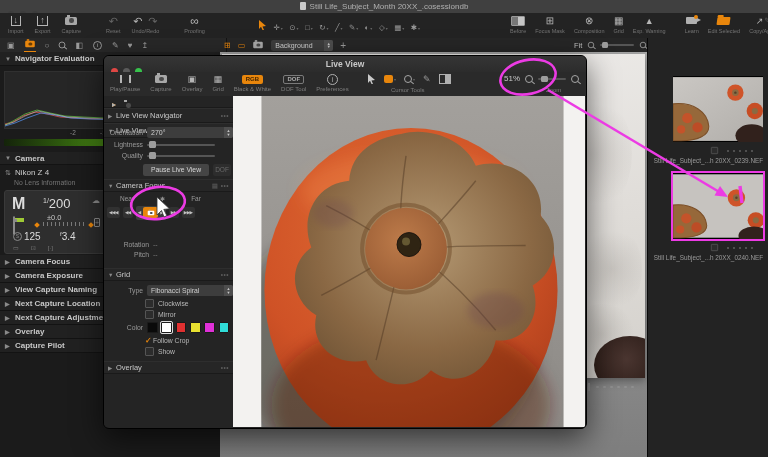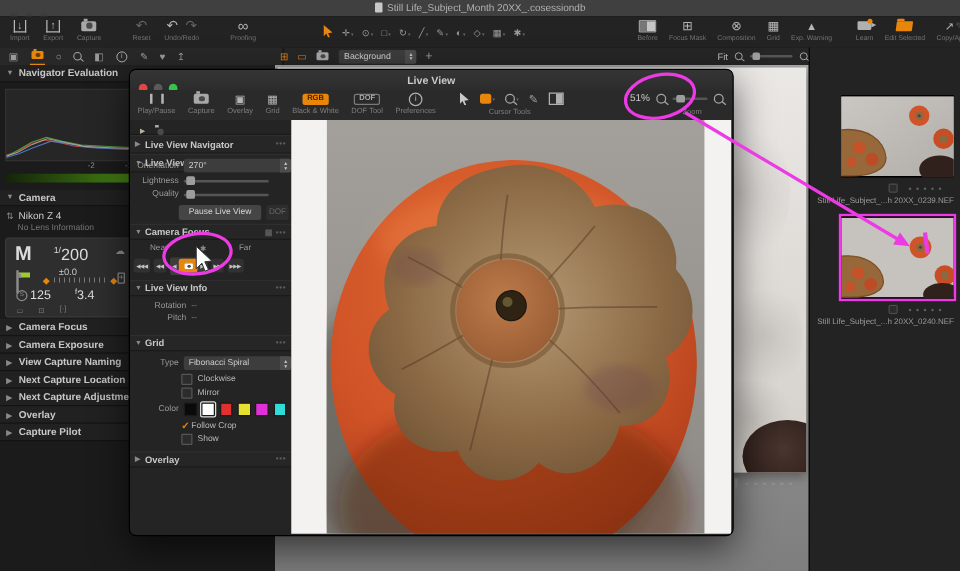--- a/index.html
+++ b/index.html
@@ -72,21 +72,21 @@
   #lv-titlebar{left:0;top:0;width:100%;height:16px;background:linear-gradient(#353535,#2c2c2c);border-bottom:1px solid #1c1c1c}
   .tl{width:7px;height:7px;border-radius:50%;display:inline-block;margin-right:5px}
   #lv-title{position:absolute;left:0;top:0;width:100%;text-align:center;font-size:8.5px;font-weight:bold;color:#c9c9c9;line-height:16px}
   #lv-toolbar{left:0;top:16px;width:100%;height:24px;background:#2a2a2a;border-bottom:1px solid #191919}
   .lvt{display:flex;flex-direction:column;align-items:center;margin-top:2px}
   .lvt .ic{height:10px;display:flex;align-items:center;justify-content:center}
   .badge-rgb{background:#e8860c;color:#402300;font-size:6px;font-weight:bold;padding:1.5px 4px;border-radius:2px}
   .badge-dof{border:1px solid #7a7a7a;color:#ababab;font-size:6px;font-weight:bold;padding:.5px 3px;border-radius:2px}
   .info-i{width:9px;height:9px;border:1px solid #b0b0b0;border-radius:50%;color:#b0b0b0;font-size:7px;text-align:center;line-height:9px}
   #lv-panel{left:0;top:40px;width:129px;height:331px;background:#242424;border-right:1px solid #161616}
-  .lvhead{height:13px;display:flex;align-items:center;font-size:7.5px;font-weight:bold;color:#c8c8c8;border-top:1px solid #2e2e2e;border-bottom:1px solid #1a1a1a;padding-left:4px;background:#262626}
+  .lvhead{height:13px;display:flex;align-items:center;font-size:7.5px;font-weight:normal;color:#c8c8c8;border-top:1px solid #2e2e2e;border-bottom:1px solid #1a1a1a;padding-left:4px;background:#262626}
   .lvhead .chev{font-size:5.5px;color:#8a8a8a;margin-right:3px;width:5px}
   .lvhead .dots{margin-left:auto;margin-right:4px;color:#5c5c5c;font-size:6.5px;letter-spacing:.5px}
   .frow{position:absolute;left:0;width:129px;display:flex;align-items:center}
   .flabel{width:39px;text-align:right;font-size:6.8px;color:#9a9a9a;padding-right:4px;flex:none}
   .cb{width:7px;height:7px;background:#2c2c2c;border:1px solid #555;border-radius:1px;flex:none}
   .cbl{font-size:6.8px;color:#b8b8b8;margin-left:4px}
   .check{color:#e8860c;font-size:8px;font-weight:bold;width:8px;flex:none;line-height:8px}
   .swatch{width:9px;height:9px;border-radius:1px;margin-right:3.5px;border:1px solid #1a1a1a}
   .swatch.sel{outline:1.5px solid #dcdcdc;outline-offset:0}
   .seekbtn{font-size:4.5px;color:#c2c2c2;letter-spacing:-.5px;background:#313131;border-radius:2px;padding:3px 2px;margin-right:3px}
@@ -500,25 +500,20 @@
         <span style="font-size:4.5px;color:#c2c2c2">◀</span>
         <span style="width:15px;height:11px;background:#e8860c;border-radius:2px;display:flex;align-items:center;justify-content:center">
             <span class="cam" style="transform:scale(.55);background:#fff"></span>
           </span>
         <span style="font-size:4.5px;color:#c2c2c2">▶</span>
       </span>
       <span class="seekbtn">▶▶</span>
       <span class="seekbtn">▶▶▶</span>
     </div>
 
-    <div class="lvhead abs" style="top:128px;width:129px;box-sizing:border-box">
-      <span class="chev">▼</span>
-      <span>Live View Info</span>
-      <span class="dots">•••</span>
-    </div>
     <div class="frow" style="top:143px;height:10px">
       <span class="flabel" style="width:45px">Rotation</span>
       <span style="font-size:6.8px;color:#808080">--</span>
     </div>
     <div class="frow" style="top:153px;height:10px">
       <span class="flabel" style="width:45px">Pitch</span>
       <span style="font-size:6.8px;color:#808080">--</span>
     </div>
 
     <div class="lvhead abs" style="top:172px;width:129px;box-sizing:border-box">

